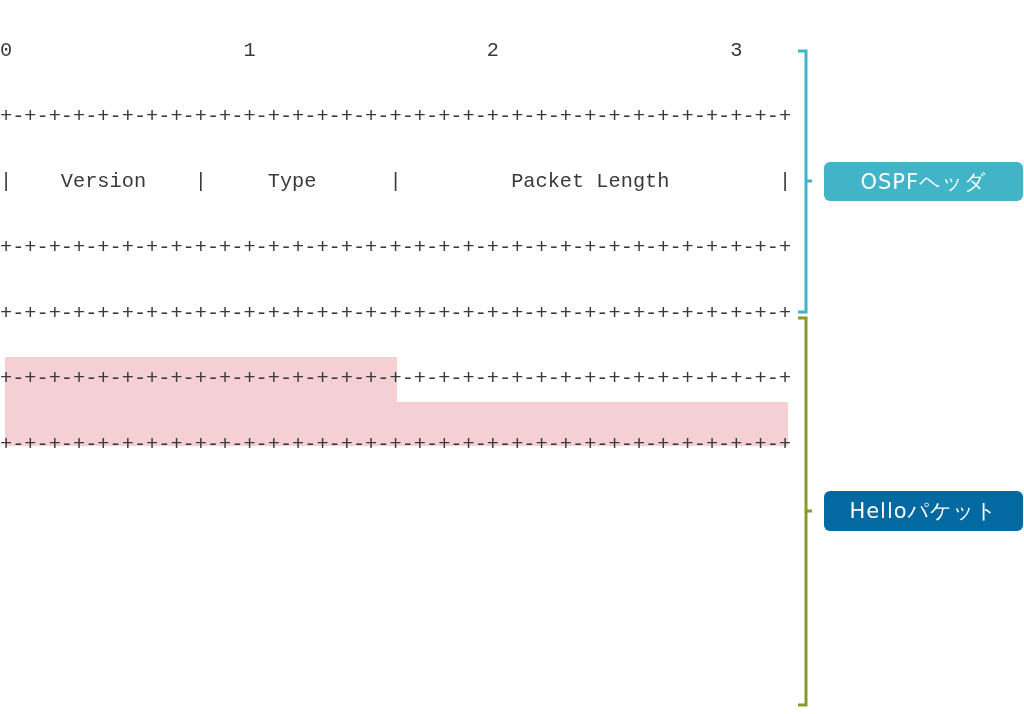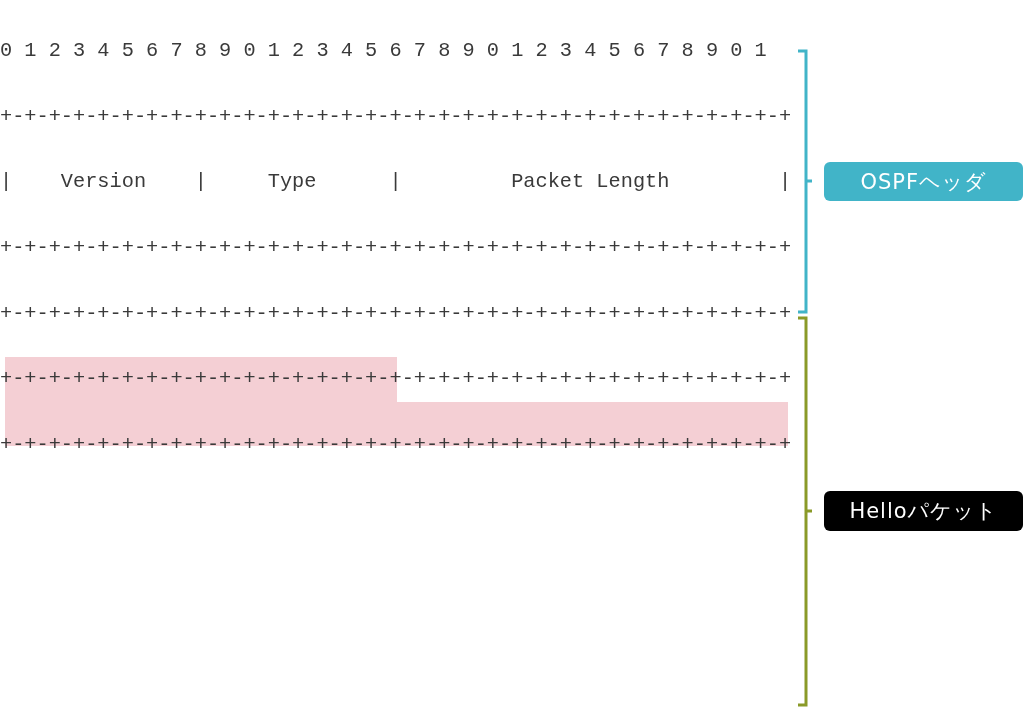--- a/index.html
+++ b/index.html
@@ -25,21 +25,21 @@
     letter-spacing: 1px;
   }
 </style>
 </head>
 <body>
 
 <div class="hl" style="left:5px; top:357px; width:392px; height:45px;"></div>
 <div class="hl" style="left:5px; top:402px; width:783px; height:44px;"></div>
 
 <div class="grid">
-  <div class="line">0 1 2 3 4 5 6 7 8 9 0 1 2 3 4 5 6 7 8 9 0 1 2 3 4 5 6 7 8 9 0 1</div>
+  <div class="line">0                   1                   2                   3</div>
   <div class="line">+-+-+-+-+-+-+-+-+-+-+-+-+-+-+-+-+-+-+-+-+-+-+-+-+-+-+-+-+-+-+-+-+</div>
   <div class="line">|    Version    |     Type      |         Packet Length         |</div>
   <div class="line">+-+-+-+-+-+-+-+-+-+-+-+-+-+-+-+-+-+-+-+-+-+-+-+-+-+-+-+-+-+-+-+-+</div>
   <div class="line">+-+-+-+-+-+-+-+-+-+-+-+-+-+-+-+-+-+-+-+-+-+-+-+-+-+-+-+-+-+-+-+-+</div>
   <div class="line">+-+-+-+-+-+-+-+-+-+-+-+-+-+-+-+-+-+-+-+-+-+-+-+-+-+-+-+-+-+-+-+-+</div>
   <div class="line">+-+-+-+-+-+-+-+-+-+-+-+-+-+-+-+-+-+-+-+-+-+-+-+-+-+-+-+-+-+-+-+-+</div>
   
   
   
   
@@ -64,13 +64,13 @@
 </div>
 
 <svg class="bracket" style="left:794px; top:46px;" width="30" height="272" viewBox="0 0 30 272">
   <polyline points="4,5 12,5 12,135 18,135 12,135 12,266 4,266" fill="none" stroke="#41b4c8" stroke-width="3" stroke-linejoin="miter"></polyline>
 </svg>
 <svg class="bracket" style="left:794px; top:312px;" width="30" height="400" viewBox="0 0 30 400">
   <polyline points="4,6 12,6 12,199 18,199 12,199 12,393 4,393" fill="none" stroke="#8a9a28" stroke-width="3" stroke-linejoin="miter"></polyline>
 </svg>
 
 <div class="label" style="left:824px; top:162px; width:199px; height:39px; background:#41b4c8;">OSPFヘッダ</div>
-<div class="label" style="left:824px; top:491px; width:199px; height:40px; background:#000000;">Helloパケット</div>
+<div class="label" style="left:824px; top:491px; width:199px; height:40px; background:#0369a1;">Helloパケット</div>
 
 </body></html>

